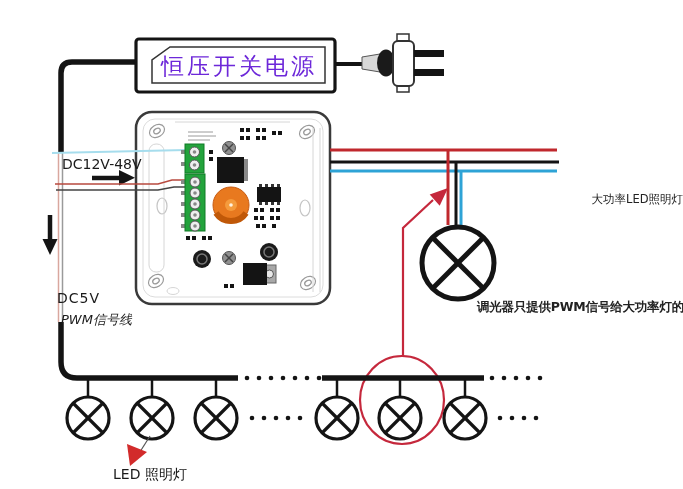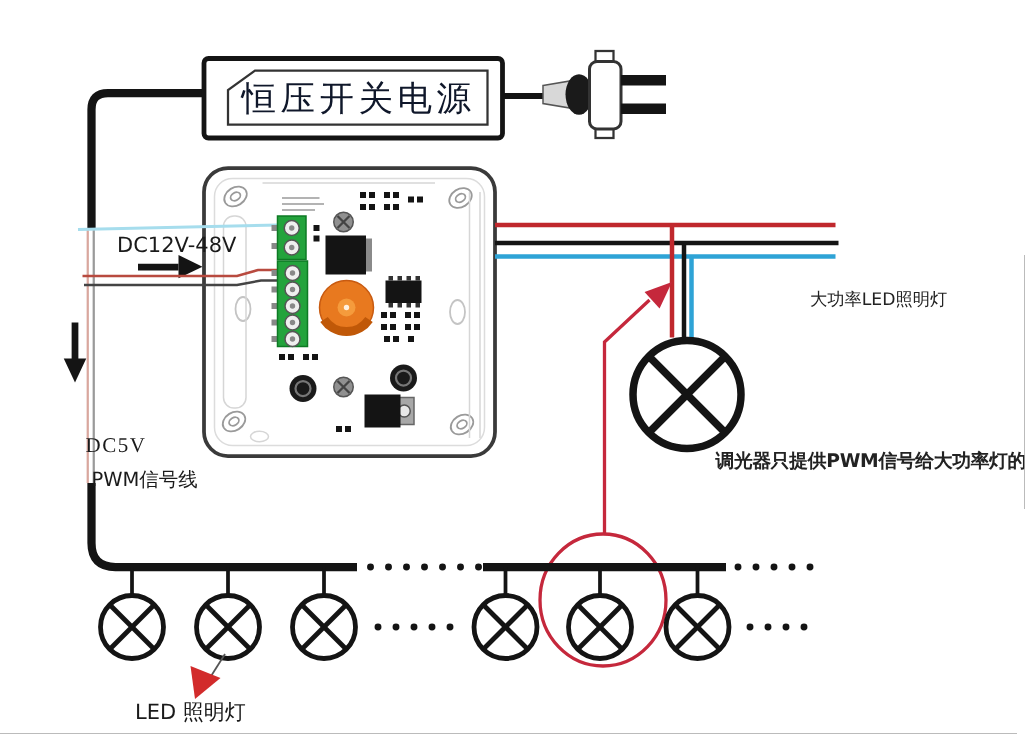--- a/index.html
+++ b/index.html
@@ -6,30 +6,30 @@
   .canvas{
     position:relative;width:683px;height:489px;background:#ffffff;
     font-family:"DejaVu Sans","Liberation Sans",sans-serif;
     overflow:hidden;margin:0 auto;
   }
   .canvas svg{position:absolute;left:0;top:0;}
   .lbl{position:absolute;color:#1a1a1a;white-space:nowrap;}
   .psu-label{
     position:absolute;left:150px;top:51px;width:178px;height:30px;
     text-align:center;font-family:"DejaVu Serif","Liberation Serif",serif;
-    font-size:23px;letter-spacing:3px;color:#0f172a;line-height:30px;
+    font-size:23px;letter-spacing:3px;color:#6d28d9;line-height:30px;
   }
   .ac-label{left:362px;top:20px;font-size:16px;}
-  .dcin-label{left:78px;top:156px;font-size:14px;}
-  .dc5v-label{left:57px;top:290px;font-size:14px;letter-spacing:1px;font-family:Liberation Serif, serif;}
-  .pwm-label{left:61px;top:311px;font-size:13px;}
-  .hp-note{left:540px;top:192px;width:143px;text-align:left;
+  .dcin-label{left:62px;top:156px;font-size:14px;}
+  .dc5v-label{left:57px;top:290px;font-size:14px;letter-spacing:1px;}
+  .pwm-label{left:61px;top:311px;font-size:13px;font-style:italic;}
+  .hp-note{left:540px;top:192px;width:143px;text-align:right;
            font-size:11.5px;line-height:14px;color:#222;white-space:nowrap;}
   .pwm-note{left:477px;top:299px;font-size:12.5px;color:#222;letter-spacing:-0.2px;font-weight:bold;}
-  .led-label{left:90px;top:466px;font-size:14px;}
+  .led-label{left:113px;top:466px;font-size:14px;}
 </style>
 </head>
 <body>
 
 <div class="canvas">
 
 <svg width="683" height="489" viewBox="0 0 683 489">
 
   <g>
     <path d="M136,62 H72 Q61,62 61,73 V153" fill="none" stroke="#141414" stroke-width="5.5"></path>

